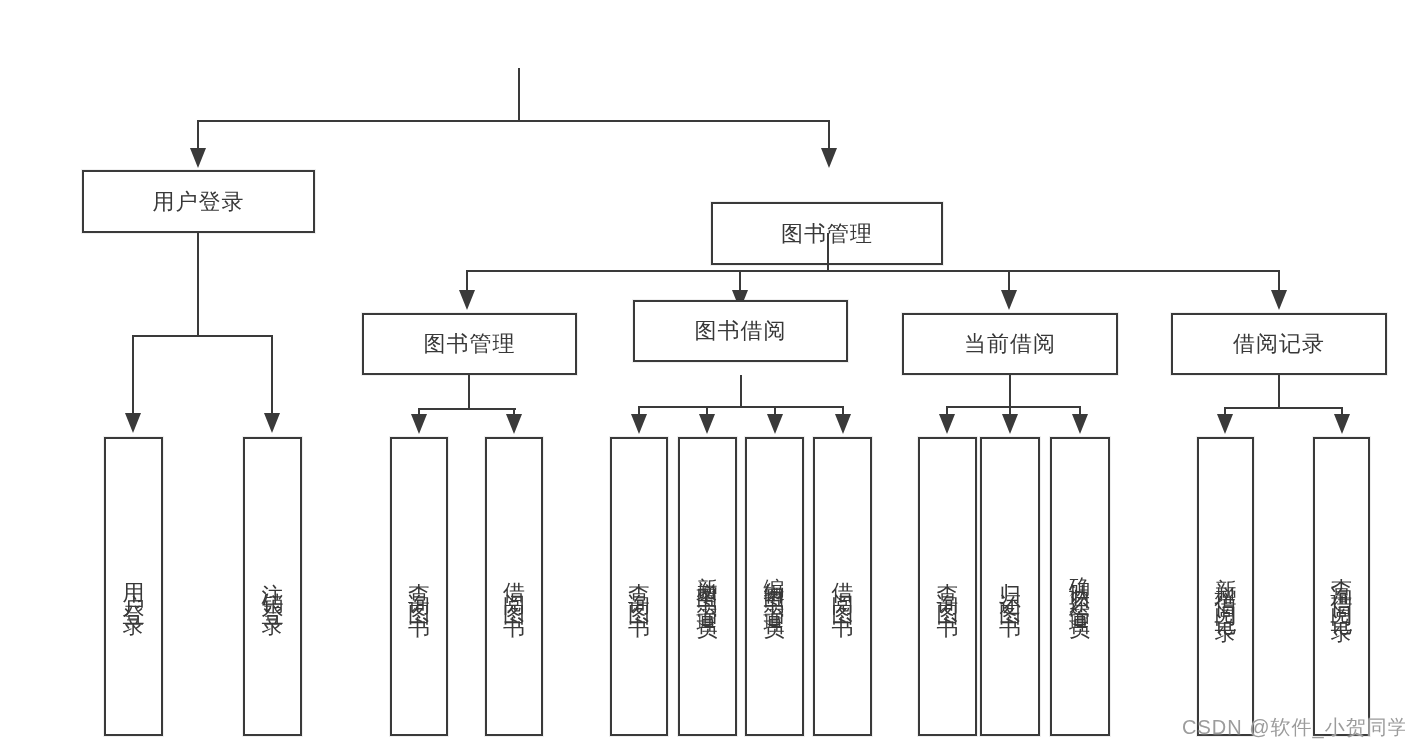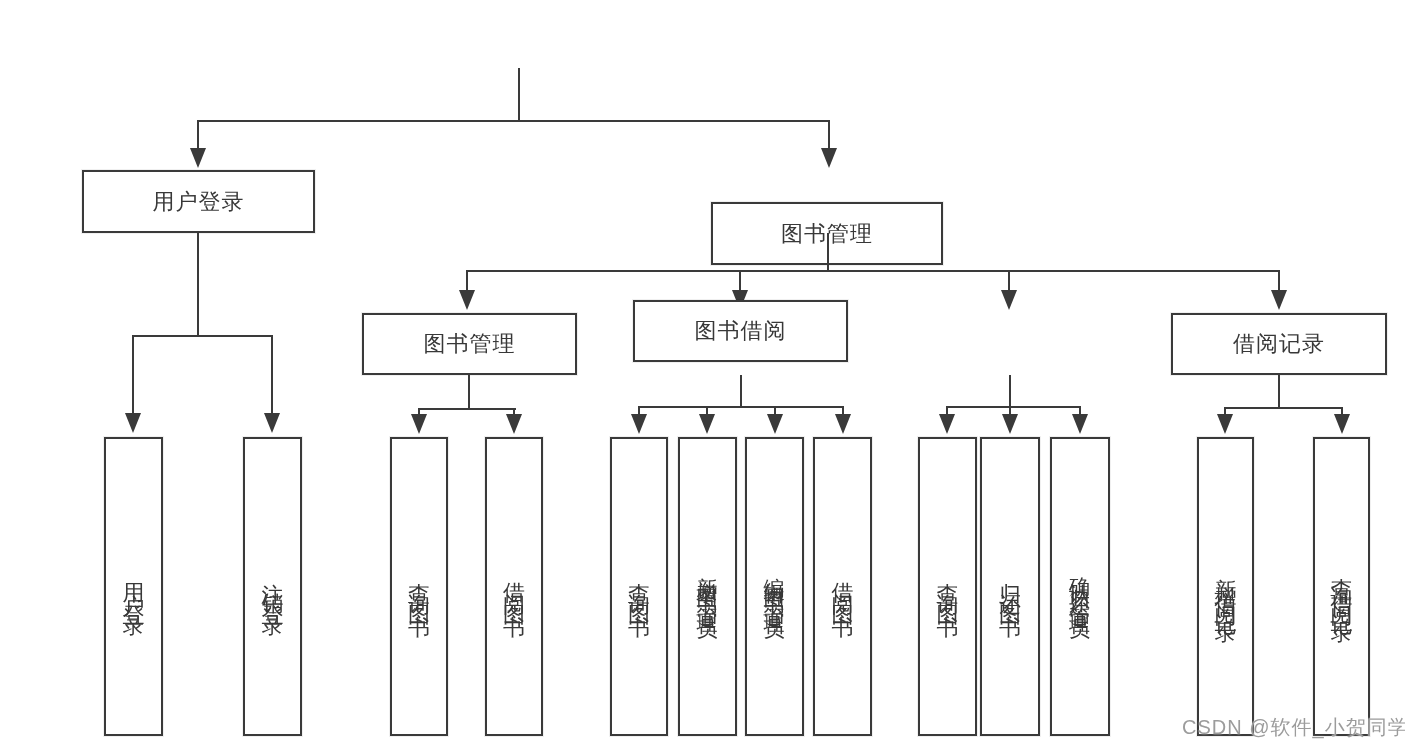--- a/index.html
+++ b/index.html
@@ -107,20 +107,23 @@
   <div class="arrow" style="left:1001px; top:290px;"></div>
   <div class="vline" style="left:1278px; top:270px; height:22px;"></div>
   <div class="arrow" style="left:1271px; top:290px;"></div>
 
   <div class="box hnode" style="left:362px; top:313px; width:215px; height:62px;">
     <span>图书管理</span>
   </div>
   <div class="box hnode" style="left:633px; top:300px; width:215px; height:62px;">
     <span>图书借阅</span>
   </div>
+  <div class="box hnode" style="left:902px; top:313px; width:216px; height:62px;">
+    <span>当前借阅</span>
+  </div>
   <div class="box hnode" style="left:1171px; top:313px; width:216px; height:62px;">
     <span>借阅记录</span>
   </div>
 
   <div class="vline" style="left:468px; top:375px; height:35px;"></div>
   <div class="hline" style="left:418px; top:408px; width:98px;"></div>
   <div class="vline" style="left:418px; top:408px; height:8px;"></div>
   <div class="arrow" style="left:411px; top:414px;"></div>
   <div class="vline" style="left:513px; top:408px; height:8px;"></div>
   <div class="arrow" style="left:506px; top:414px;"></div>

